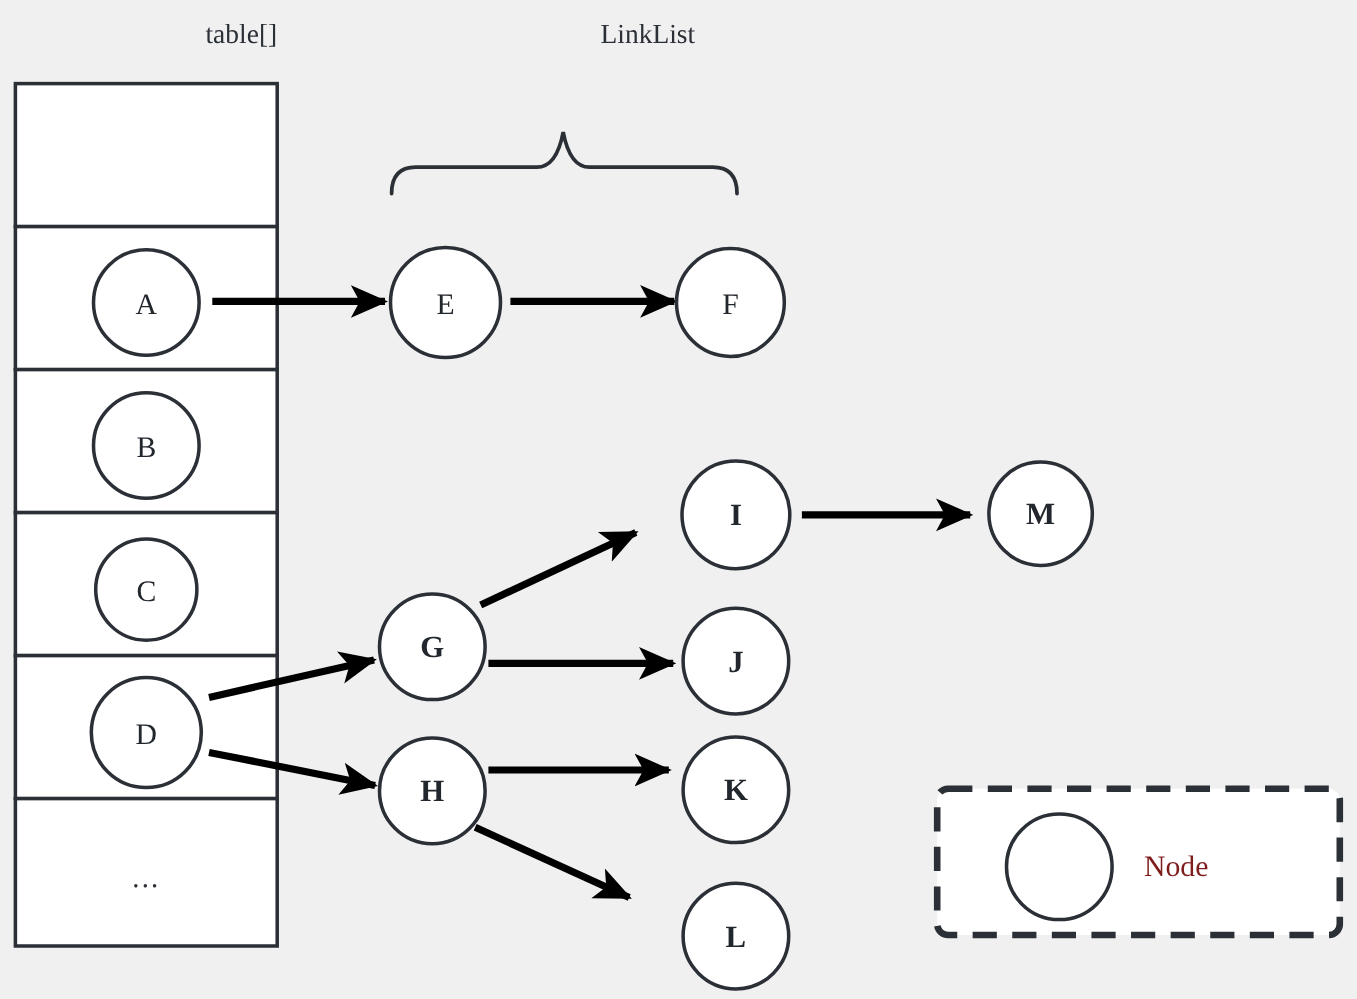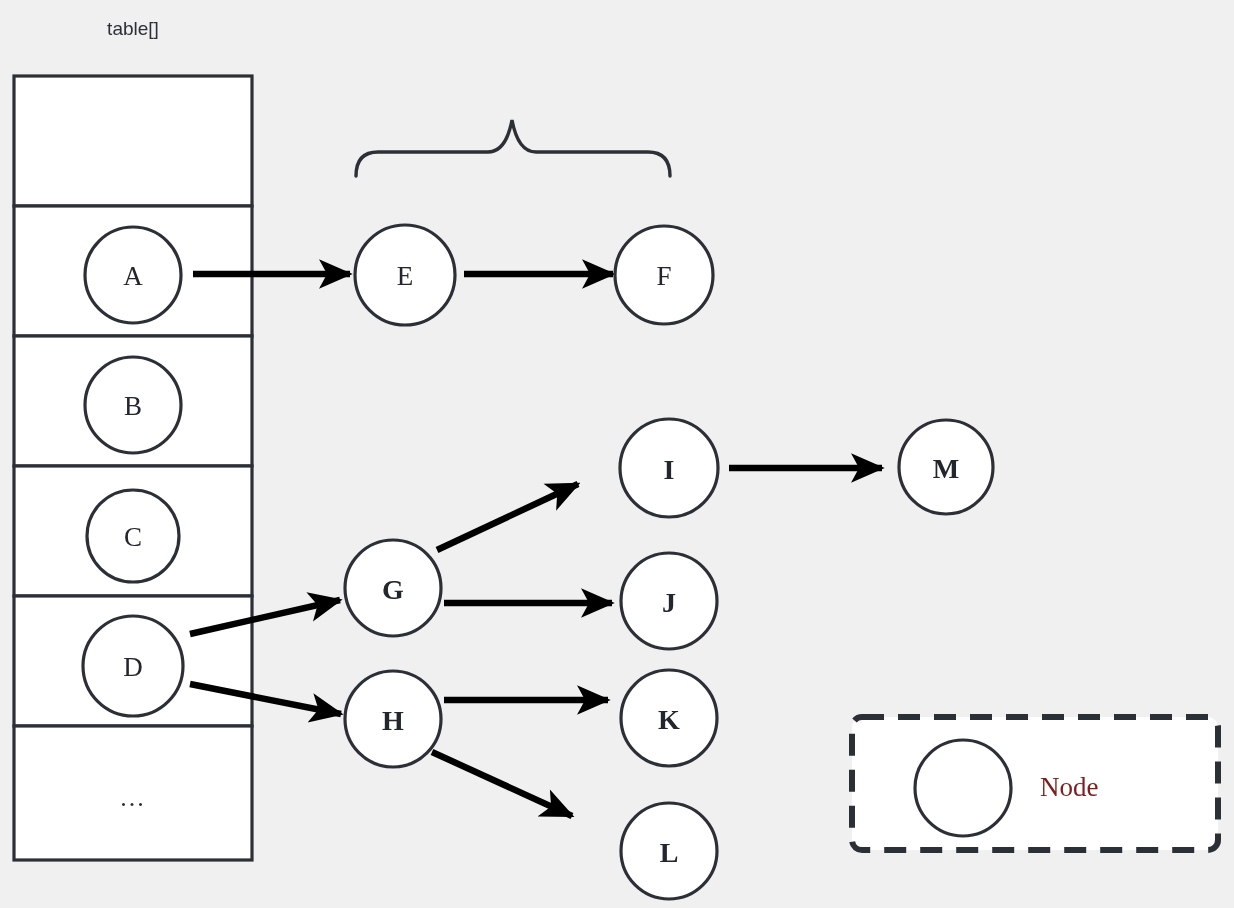--- a/index.html
+++ b/index.html
@@ -17,25 +17,25 @@
   }
   svg.layer {
     position: absolute;
     left: 0;
     top: 0;
     width: 1234px;
     height: 908px;
   }
   .hdr-label {
     position: absolute;
-    font-family: Liberation Sans, sans-serif;
-    font-size: 19px;
+    font-family: Liberation Serif, serif;
+    font-size: 25px;
     color: #2b2f36;
     white-space: nowrap;
-    text-align: center;
+    text-align: right;
   }
   .node-letter {
     font-family: "Liberation Serif", "DejaVu Serif", serif;
     fill: #22262d;
     text-anchor: middle;
     dominant-baseline: central;
   }
   .letter-plain { font-size: 27px; font-weight: normal; }
   .letter-bold  { font-size: 28px; font-weight: bold; }
   .ellipsis-cell {
@@ -52,20 +52,21 @@
     color: #7f1d1d;
     white-space: nowrap;
   }
 </style>
 </head>
 <body>
 
 <div id="canvas">
 
   <div class="hdr-label" id="hdr-table" style="left:14px; top:18px; width:238px;">table[]</div>
+  <div class="hdr-label" id="hdr-linklist" style="left:392px; top:18px; width:240px;">LinkList</div>
 
   <svg class="layer" id="svg-main" viewBox="0 0 1234 908">
     <defs>
       <marker id="ah" viewBox="0 0 10 10" refX="9.2" refY="5" markerWidth="5.2" markerHeight="5.2" orient="auto-start-reverse">
         <path d="M 0 0.6 L 10 5 L 0 9.4 L 2.4 5 Z" fill="#000000"></path>
       </marker>
     </defs>
 
     <g id="g-table">
         <rect x="14" y="76" width="238" height="130" fill="#ffffff" stroke="#2b2f36" stroke-width="3.2"></rect>

